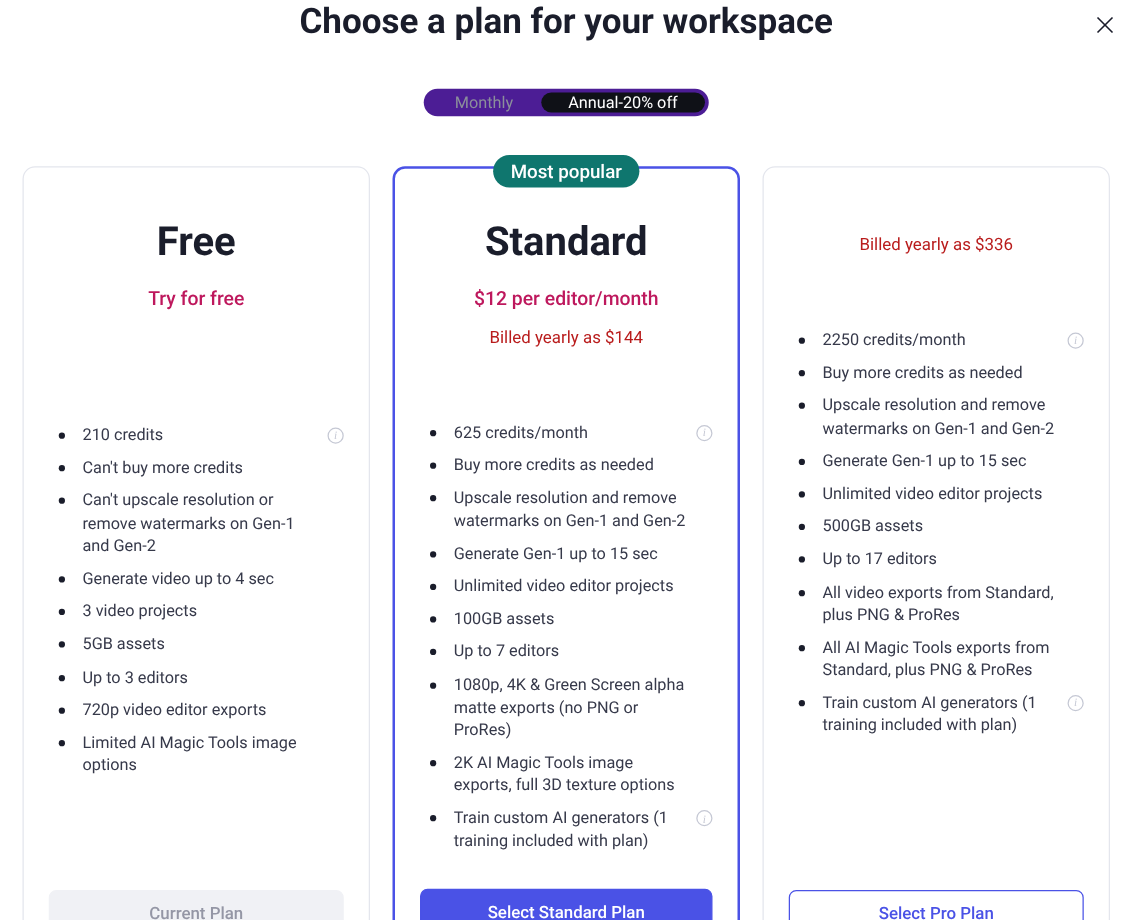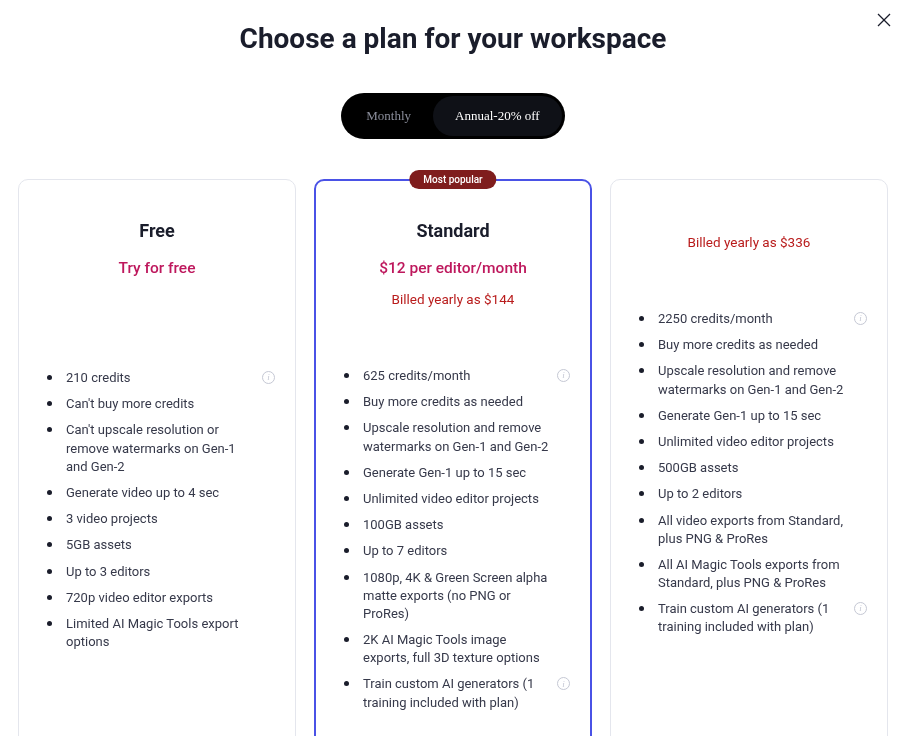--- a/index.html
+++ b/index.html
@@ -22,34 +22,32 @@
       width: 16px;
       height: 16px;
       cursor: pointer;
       color: #1a1d2b;
     }
     .page-title {
       text-align: center;
       font-size: 28px;
       font-weight: 700;
       color: #1a1d2b;
-      margin-top: 22px;
     }
     .toggle-wrap {
       display: flex;
       justify-content: center;
       margin-top: 38px;
     }
     .toggle {
       display: inline-flex;
-      background: #000000;
+      background: #4c1d95;
       border-radius: 999px;
       padding: 3px;
-      height: 46px;
-      font-family: Liberation Serif, serif;
+      height: 22px;
     }
     .toggle-option {
       border: none;
       background: transparent;
       padding: 0 22px;
       border-radius: 999px;
       font-size: 13px;
       cursor: pointer;
       color: #8b8e9b;
       font-family: inherit;
@@ -77,30 +75,30 @@
     }
     .plan-card.highlight {
       border: 2px solid #4a52e6;
       padding-top: 39px;
     }
     .badge {
       position: absolute;
       top: -11px;
       left: 50%;
       transform: translateX(-50%);
-      background: #7f1d1d;
+      background: #0f766e;
       color: #fff;
-      font-size: 10px;
+      font-size: 15px;
       padding: 4px 14px;
       border-radius: 999px;
       font-weight: 500;
     }
     .plan-name {
       text-align: center;
-      font-size: 18px;
+      font-size: 32px;
       font-weight: 700;
       color: #1a1d2b;
     }
     .plan-price {
       text-align: center;
       font-size: 15.5px;
       color: #be185d;
       margin-top: 18px;
       font-weight: 500;
     }
@@ -241,21 +239,21 @@
       <li>
           <span class="feature-text">5GB assets</span>
         </li>
       <li>
           <span class="feature-text">Up to 3 editors</span>
         </li>
       <li>
           <span class="feature-text">720p video editor exports</span>
         </li>
       <li>
-          <span class="feature-text">Limited AI Magic Tools export options</span>
+          <span class="feature-text">Limited AI Magic Tools image options</span>
         </li>
     </ul>
     <div class="card-footer">
       <button class="plan-btn current">Current Plan</button>
     </div>
   </div>
 
   <div class="plan-card highlight">
     <div class="badge">Most popular</div>
     <div class="plan-name">Standard</div>
@@ -318,21 +316,21 @@
       <li>
           <span class="feature-text">Generate Gen-1 up to 15 sec</span>
         </li>
       <li>
           <span class="feature-text">Unlimited video editor projects</span>
         </li>
       <li>
           <span class="feature-text">500GB assets</span>
         </li>
       <li>
-          <span class="feature-text">Up to 2 editors</span>
+          <span class="feature-text">Up to 17 editors</span>
         </li>
       <li>
           <span class="feature-text">All video exports from Standard, plus PNG &amp; ProRes</span>
         </li>
       <li>
           <span class="feature-text">All AI Magic Tools exports from Standard, plus PNG &amp; ProRes</span>
         </li>
       <li>
           <span class="feature-text">Train custom AI generators (1 training included with plan)</span>
           <span class="info-icon"></span>

